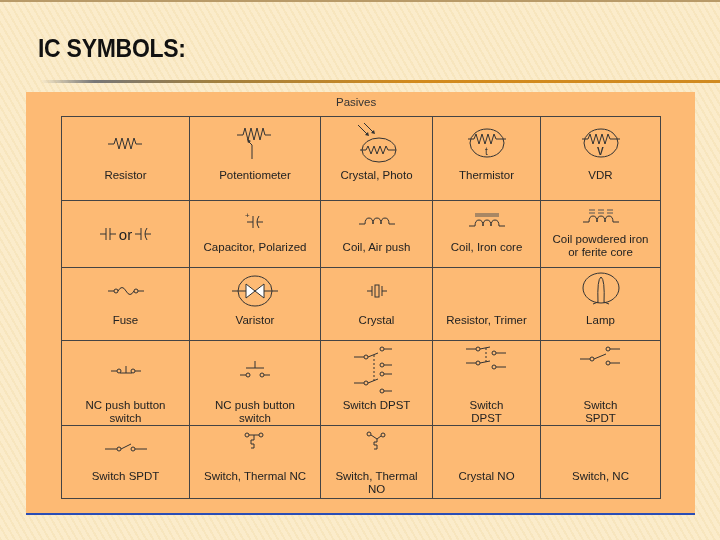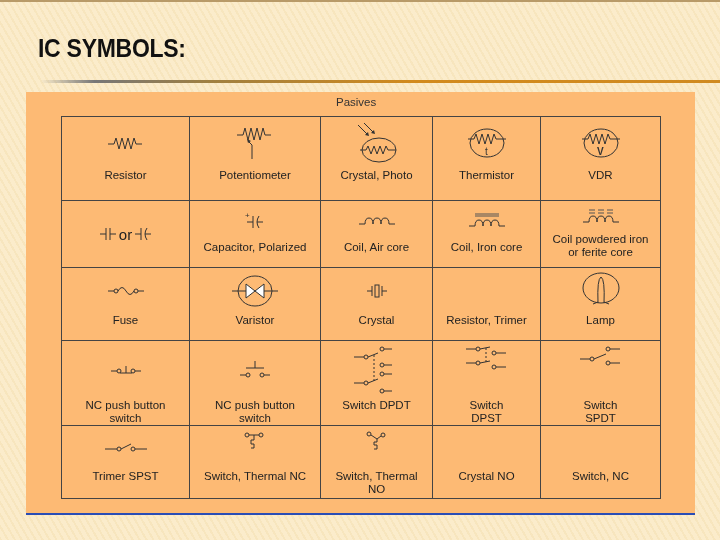--- a/index.html
+++ b/index.html
@@ -119,21 +119,21 @@
               </svg>
         </div>
         <div class="lbl">Capacitor, Polarized</div>
       </td>
       <td>
         <div class="sym" style="height:40px">
           <svg width="40" height="14" viewBox="0 0 40 14">
                 <path d="M2,10 L8,10 Q8,4 12,4 Q16,4 16,10 Q16,4 20,4 Q24,4 24,10 Q24,4 28,4 Q32,4 32,10 L38,10" fill="none" stroke="#333"></path>
               </svg>
         </div>
-        <div class="lbl">Coil, Air core</div>
+        <div class="lbl">Coil, Air push</div>
       </td>
       <td>
         <div class="sym" style="height:40px">
           <svg width="40" height="18" viewBox="0 0 40 18">
                 <line x1="8" y1="2" x2="32" y2="2" stroke="#555"></line>
                 <line x1="8" y1="4" x2="32" y2="4" stroke="#555"></line>
                 <path d="M2,14 L8,14 Q8,8 12,8 Q16,8 16,14 Q16,8 20,8 Q24,8 24,14 Q24,8 28,8 Q32,8 32,14 L38,14" fill="none" stroke="#333"></path>
               </svg>
         </div>
         <div class="lbl">Coil,  Iron core</div>
@@ -251,21 +251,21 @@
                   <line x1="32" y1="29" x2="40" y2="29"></line>
                   <line x1="2" y1="38" x2="12" y2="38"></line>
                   <circle cx="14" cy="38" r="2"></circle>
                   <line x1="16" y1="38" x2="26" y2="34"></line>
                   <circle cx="30" cy="46" r="2"></circle>
                   <line x1="32" y1="46" x2="40" y2="46"></line>
                   <line x1="22" y1="10" x2="22" y2="36" stroke-dasharray="2,2"></line>
                 </g>
               </svg>
         </div>
-        <div class="lbl">Switch DPDT</div>
+        <div class="lbl">Switch DPST</div>
       </td>
       <td>
         <div class="sym" style="height:58px;align-items:flex-start;padding-top:4px;box-sizing:border-box">
           <svg width="46" height="26" viewBox="0 0 46 26">
                 <g fill="none" stroke="#333">
                   <line x1="2" y1="4" x2="12" y2="4"></line>
                   <circle cx="14" cy="4" r="2"></circle>
                   <line x1="16" y1="4" x2="26" y2="2"></line>
                   <circle cx="30" cy="8" r="2"></circle>
                   <line x1="32" y1="8" x2="42" y2="8"></line>
@@ -304,21 +304,21 @@
           <svg width="46" height="14" viewBox="0 0 46 14">
                 <g fill="none" stroke="#333">
                   <line x1="2" y1="8" x2="14" y2="8"></line>
                   <circle cx="16" cy="8" r="2"></circle>
                   <line x1="18" y1="8" x2="28" y2="3"></line>
                   <circle cx="30" cy="8" r="2"></circle>
                   <line x1="32" y1="8" x2="44" y2="8"></line>
                 </g>
               </svg>
         </div>
-        <div class="lbl">Trimer SPST</div>
+        <div class="lbl">Switch SPDT</div>
       </td>
       <td>
         <div class="sym" style="height:44px;align-items:flex-start;padding-top:4px;box-sizing:border-box">
           <svg width="24" height="22" viewBox="0 0 24 22">
                 <g fill="none" stroke="#333">
                   <circle cx="4" cy="5" r="2"></circle>
                   <line x1="6" y1="5" x2="16" y2="5"></line>
                   <circle cx="18" cy="5" r="2"></circle>
                   <polyline points="11,5 11,10 8,10 8,14 11,14 11,18 8,18"></polyline>
                 </g>

